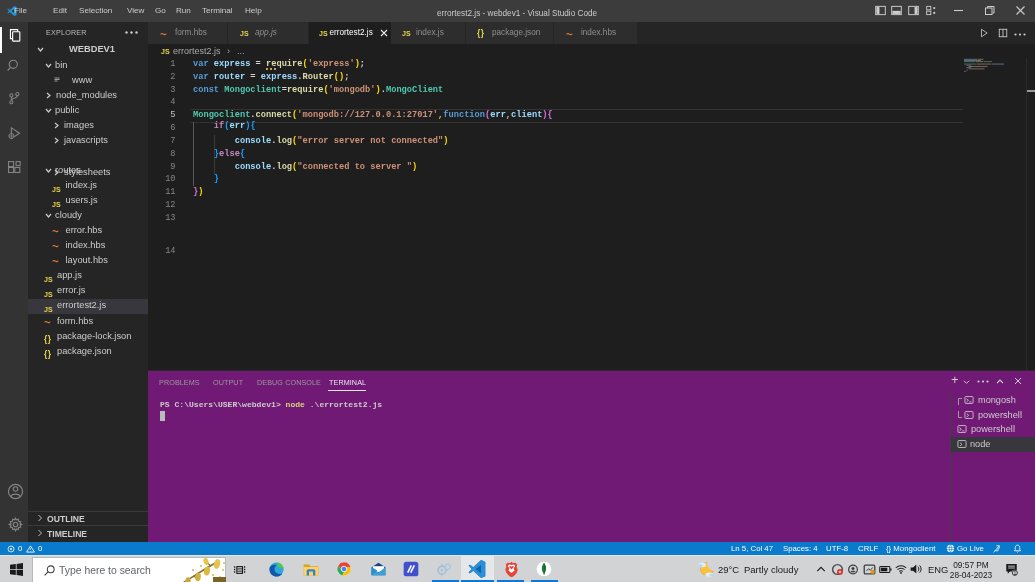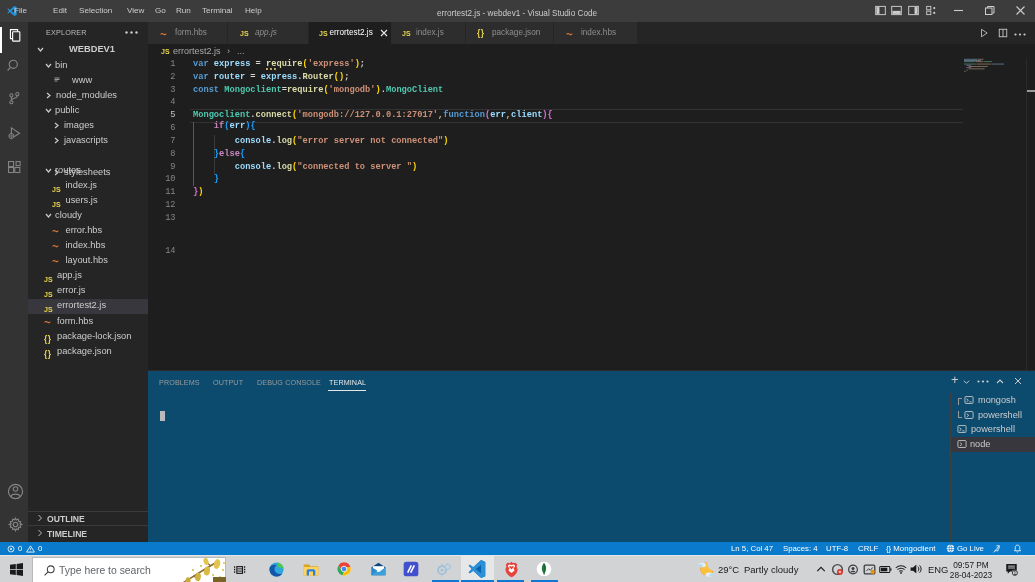--- a/index.html
+++ b/index.html
@@ -345,21 +345,21 @@
       <rect x="2.3" y="9.2" width="5" height="0.9" fill="#7a6a8a"></rect>
       <rect x="4.6" y="10.4" width="16" height="0.9" fill="#8a7a6a"></rect>
       <rect x="2.3" y="11.6" width="1.8" height="0.9" fill="#6a6a6a"></rect>
       <rect x="0" y="12.8" width="2.2" height="0.9" fill="#6a6a6a"></rect>
     </svg>
 
     <div class="abs" style="left:878px;top:0;width:1px;height:312px;background:#2a2a2a;"></div>
     <div class="abs" style="left:879px;top:32px;width:8px;height:2px;background:#9a9a9a;"></div>
   </div>
 
-  <div class="abs" id="panel" style="left:148px;top:370px;width:887px;height:172px;background:#0c4a6e;border-top:1px solid #2b2b2b;box-sizing:border-box;">
+  <div class="abs" id="panel" style="left:148px;top:370px;width:887px;height:172px;background:#701a75;border-top:1px solid #2b2b2b;box-sizing:border-box;">
     <span class="abs" style="left:11px;top:7px;color:#9a9a9a;font-size:7.2px;letter-spacing:0.1px;">PROBLEMS</span>
     <span class="abs" style="left:65px;top:7px;color:#9a9a9a;font-size:7.2px;letter-spacing:0.1px;">OUTPUT</span>
     <span class="abs" style="left:109px;top:7px;color:#9a9a9a;font-size:7.2px;letter-spacing:0.1px;">DEBUG CONSOLE</span>
     <span class="abs" style="left:181px;top:7px;color:#e7e7e7;font-size:7.2px;letter-spacing:0.1px;">TERMINAL</span>
     <div class="abs" style="left:180px;top:19px;width:38px;height:1px;background:#e7e7e7;"></div>
 
     <span class="abs" style="left:803px;top:1px;color:#cccccc;font-size:13px;font-weight:400;">+</span>
     <svg class="abs" style="left:815px;top:8px;" width="7" height="6" viewBox="0 0 8 6">
         <path d="M1 1.5 L4 4.5 L7 1.5" fill="none" stroke="#cccccc" stroke-width="1.1"></path>
       </svg>
@@ -368,20 +368,21 @@
         <circle cx="6" cy="1.5" r="1.1" fill="#cccccc"></circle>
         <circle cx="10.5" cy="1.5" r="1.1" fill="#cccccc"></circle>
       </svg>
     <svg class="abs" style="left:848px;top:7px;" width="8" height="7" viewBox="0 0 8 6">
         <path d="M1 4.5 L4 1.5 L7 4.5" fill="none" stroke="#cccccc" stroke-width="1.1"></path>
       </svg>
     <svg class="abs" style="left:866px;top:6px;" width="8" height="8" viewBox="0 0 8 8">
         <path d="M1 1 L7 7 M7 1 L1 7" stroke="#cccccc" stroke-width="1"></path>
       </svg>
 
+    <div class="abs" style="left:12px;top:28px;font-family:'Liberation Mono',monospace;font-size:8.05px;line-height:11px;white-space:pre;color:#cccccc;font-weight:bold;">PS C:\Users\USER\webdev1&gt; <span style="color:#d8d876;">node</span> .\errortest2.js</div>
     <div class="abs" style="left:12px;top:40px;width:4.5px;height:9.5px;background:#bababa;"></div>
 
     <div class="abs" style="left:802px;top:22px;width:1px;height:149px;background:#404040;"></div>
 
     <div class="abs" style="left:803px;top:66px;width:84px;height:14.5px;background:#37373d;"></div>
 
     <div class="abs" style="left:810px;top:26.5px;width:3px;height:6px;border-left:1px solid #9a9a9a;border-top:1px solid #9a9a9a;"></div>
     <svg class="abs" style="left:816px;top:24px;" width="10" height="10" viewBox="0 0 16 16">
         <rect x="1.5" y="2.5" width="13" height="11" rx="1.5" fill="none" stroke="#cccccc" stroke-width="1.4"></rect>
         <path d="M4 6 L7 8.5 L4 11" fill="none" stroke="#cccccc" stroke-width="1.4"></path>

